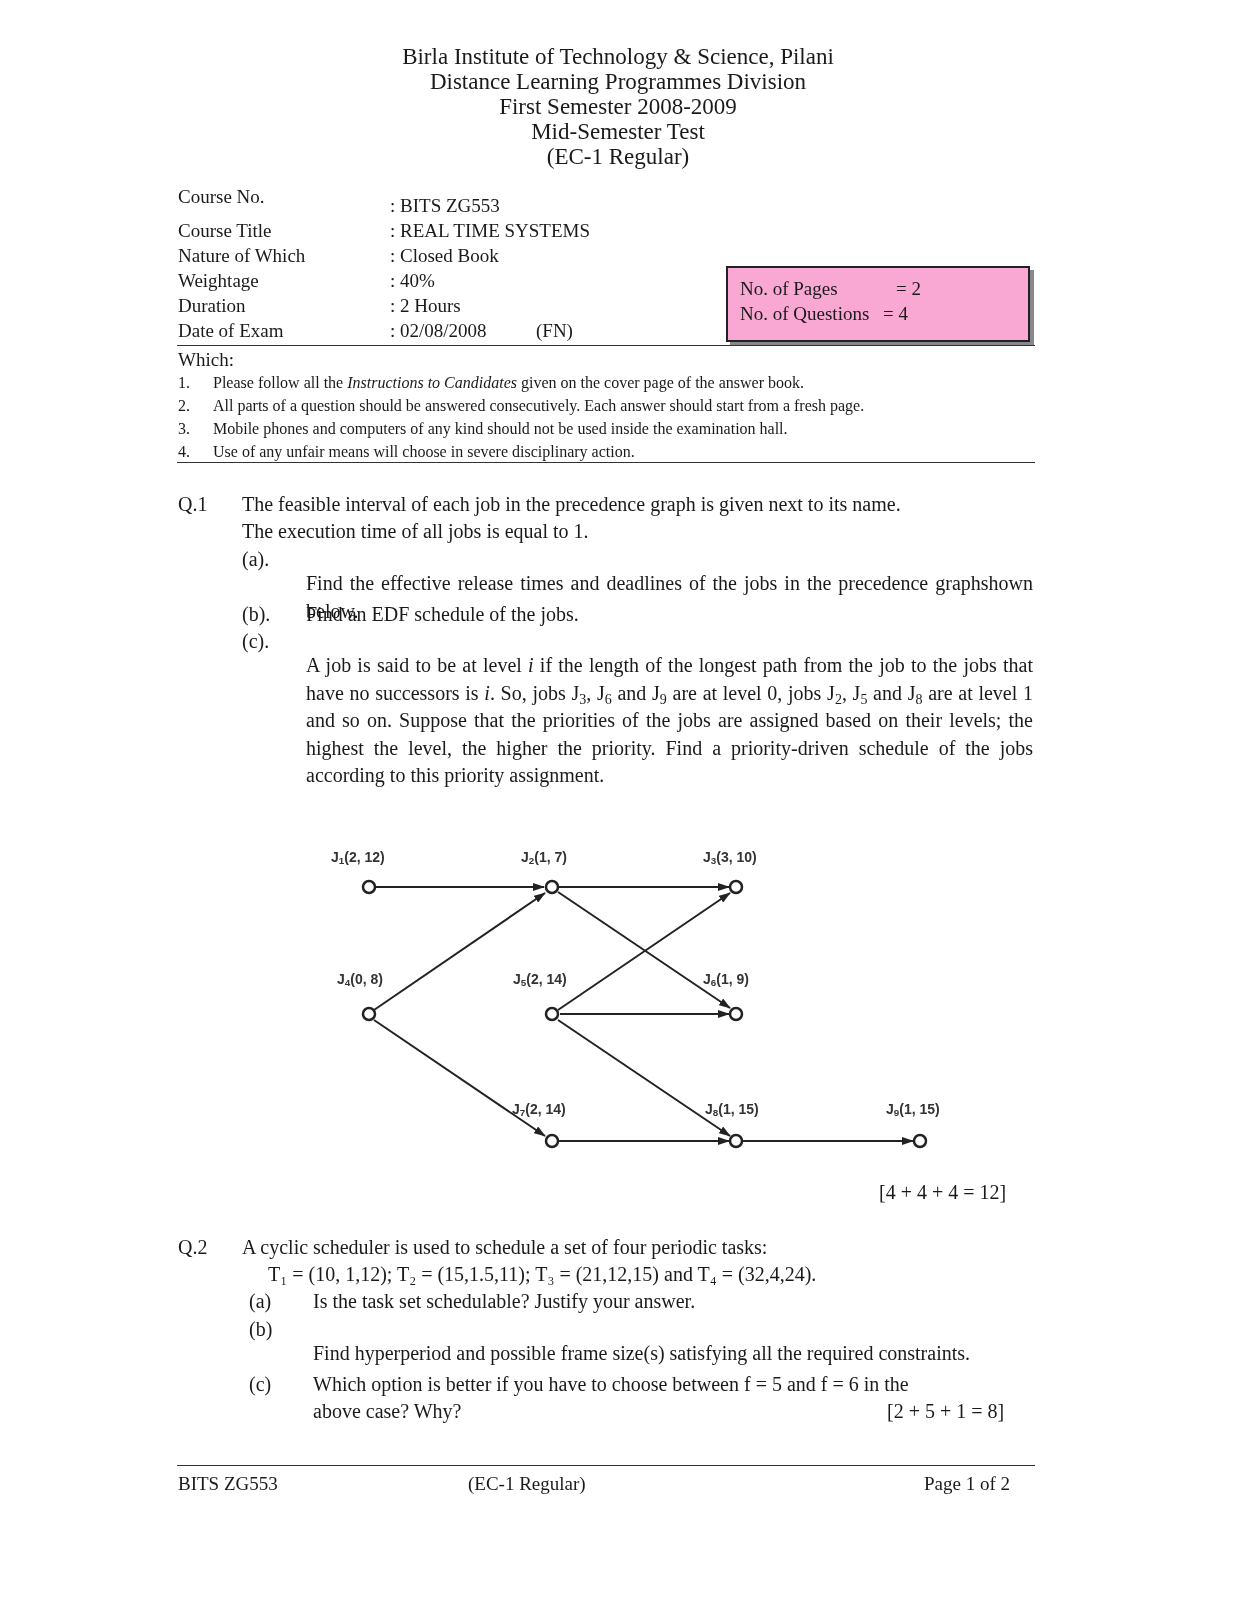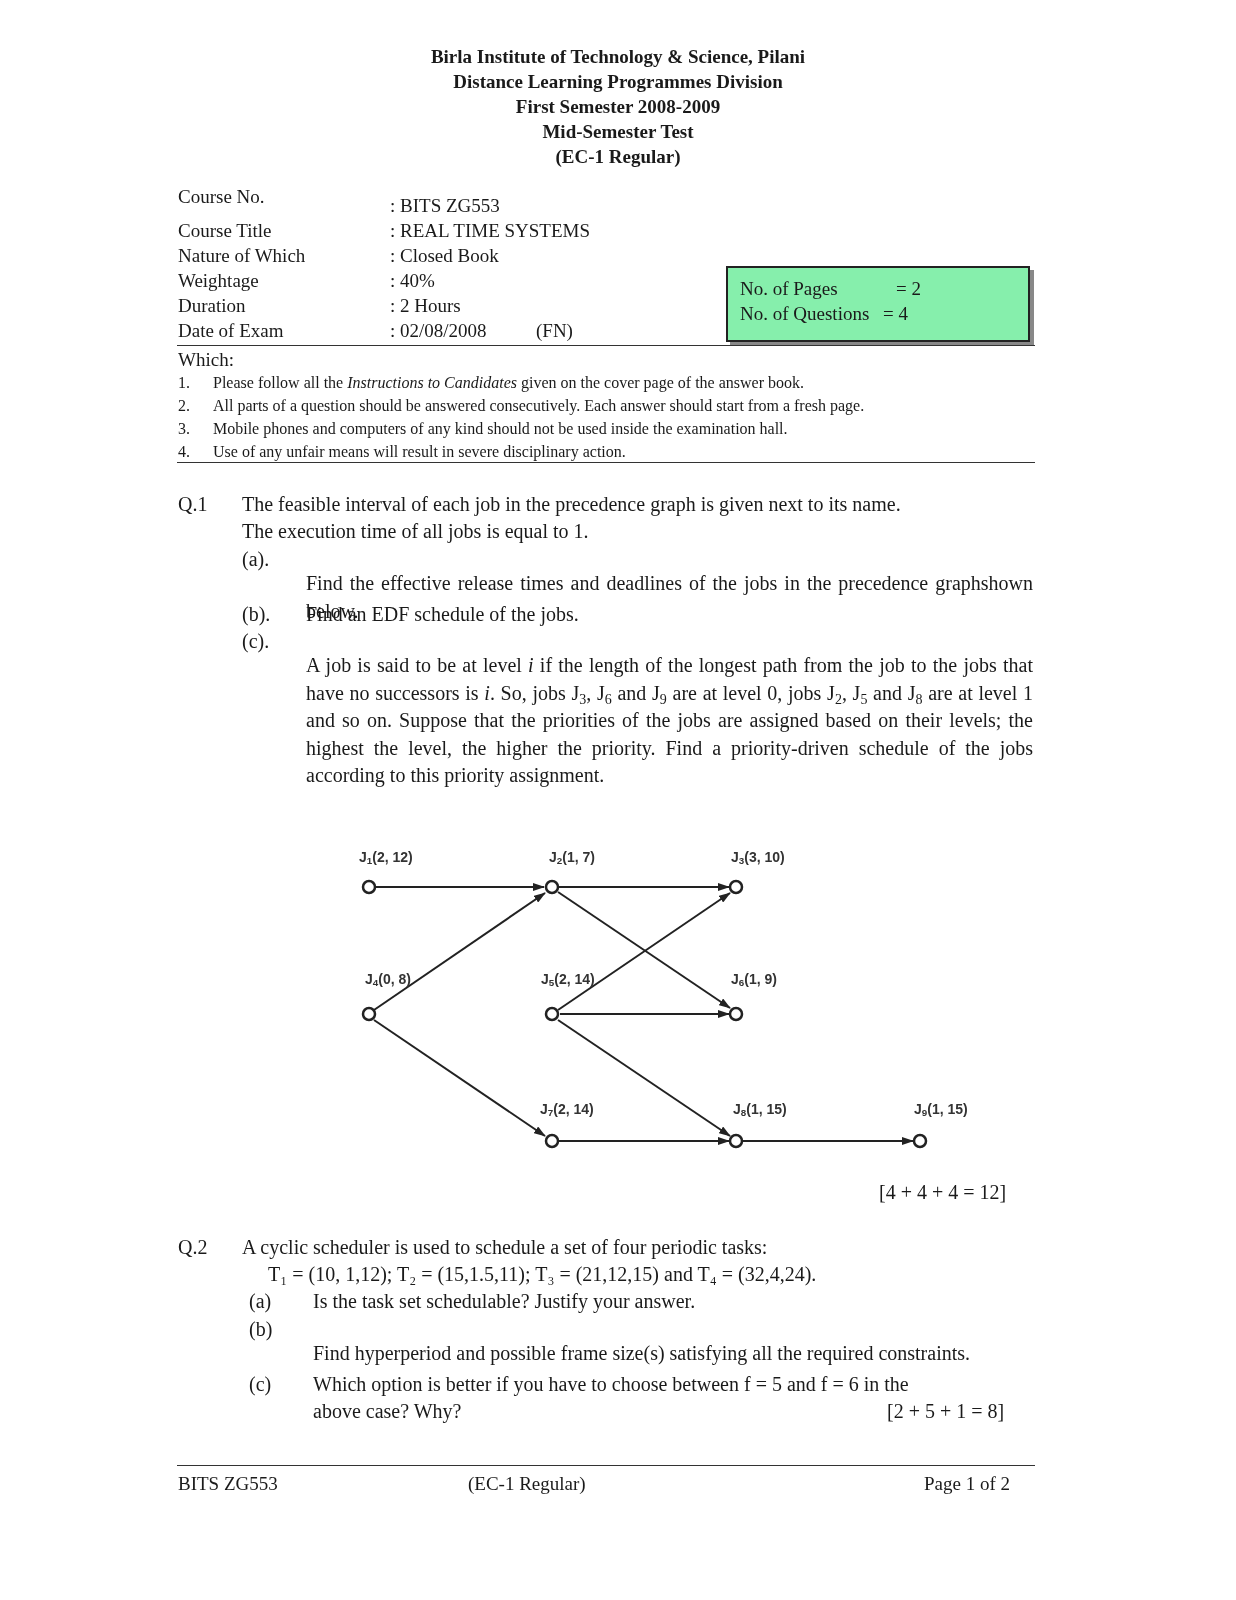--- a/index.html
+++ b/index.html
@@ -1,26 +1,26 @@
 <!DOCTYPE html>
 <html><head>
 <meta charset="utf-8">
 <style>
   html, body { margin:0; padding:0; background:#fff; }
   body { width:1236px; height:1600px; position:relative; font-family:"Liberation Serif", serif; color:#1a1a1a; overflow:hidden; }
   .abs { position:absolute; }
-  .hdr { left:0; width:1236px; text-align:center; font-weight:bold; font-size:19px; line-height:25px; }
+  .hdr { left:0; width:1236px; text-align:center; font-weight:normal; font-size:23px; line-height:25px; }
   .meta { font-size:19px; line-height:25px; }
-  .metabox { left:726px; top:266px; width:300px; height:72px; border:2px solid #222; box-shadow:4px 4px 0 #888; background:#86efac; font-size:19px; line-height:25px; }
+  .metabox { left:726px; top:266px; width:300px; height:72px; border:2px solid #222; box-shadow:4px 4px 0 #888; background:#f9a8d4; font-size:19px; line-height:25px; }
   .metabox .row { position:absolute; left:12px; }
   .rule { left:177px; width:858px; height:0; border-top:1.5px solid #333; }
   .note { font-size:16px; line-height:23px; }
   .q { font-size:20px; line-height:27.5px; }
   .just { text-align:justify; text-align-last:left;margin-top:24px; }
-  .glabel { font-family:"Liberation Sans", sans-serif; font-size:14px; font-weight:bold; color:#333;margin-left:28px; }
+  .glabel { font-family:"Liberation Sans", sans-serif; font-size:14px; font-weight:bold; color:#333; }
   sub { font-size:70%; vertical-align:-0.25em; line-height:0; }
 </style>
 </head>
 <body>
 
 <div>
   <div class="abs hdr" style="top:44px">Birla Institute of Technology &amp; Science, Pilani</div>
   <div class="abs hdr" style="top:69px">Distance Learning Programmes Division</div>
   <div class="abs hdr" style="top:94px">First Semester 2008-2009</div>
   <div class="abs hdr" style="top:119px">Mid-Semester Test</div>
@@ -54,21 +54,21 @@
 
 <div>
   <div class="abs meta" style="left:178px;top:347px">Which:</div>
   <div class="abs note" style="left:178px;top:371px">1.</div>
   <div class="abs note" style="left:213px;top:371px"><span>Please follow all the </span><i>Instructions to Candidates</i><span> given on the cover page of the answer book.</span></div>
   <div class="abs note" style="left:178px;top:394px">2.</div>
   <div class="abs note" style="left:213px;top:394px">All parts of a question should be answered consecutively. Each answer should start from a fresh page.</div>
   <div class="abs note" style="left:178px;top:417px">3.</div>
   <div class="abs note" style="left:213px;top:417px">Mobile phones and computers of any kind should not be used inside the examination hall.</div>
   <div class="abs note" style="left:178px;top:440px">4.</div>
-  <div class="abs note" style="left:213px;top:440px">Use of any unfair means will result in severe disciplinary action.</div>
+  <div class="abs note" style="left:213px;top:440px">Use of any unfair means will choose in severe disciplinary action.</div>
 </div>
 
 <div class="abs rule" style="top:462px"></div>
 
 <div>
   <div class="abs q" style="left:178px;top:491px">Q.1</div>
   <div class="abs q" style="left:242px;top:491px">The feasible interval of each job in the precedence graph is given next to its name.</div>
   <div class="abs q" style="left:242px;top:518px">The execution time of all jobs is equal to 1.</div>
 
   <div class="abs q" style="left:242px;top:546px">(a).</div>

